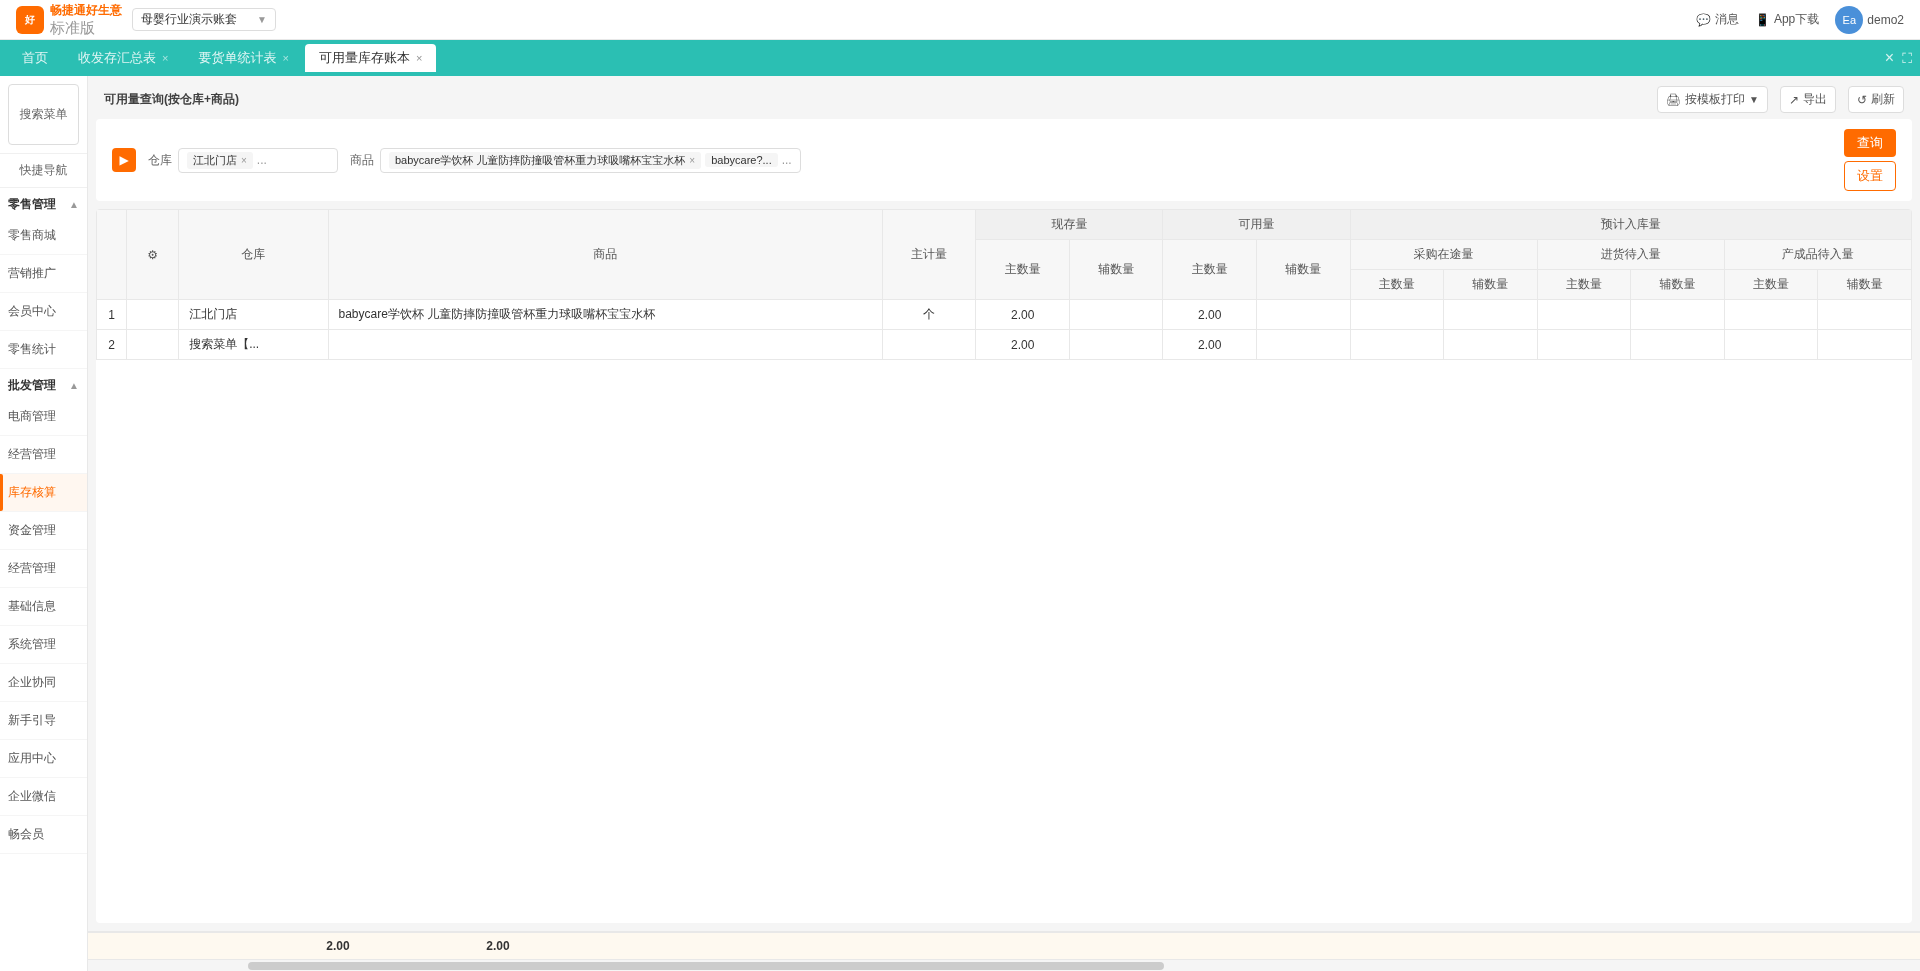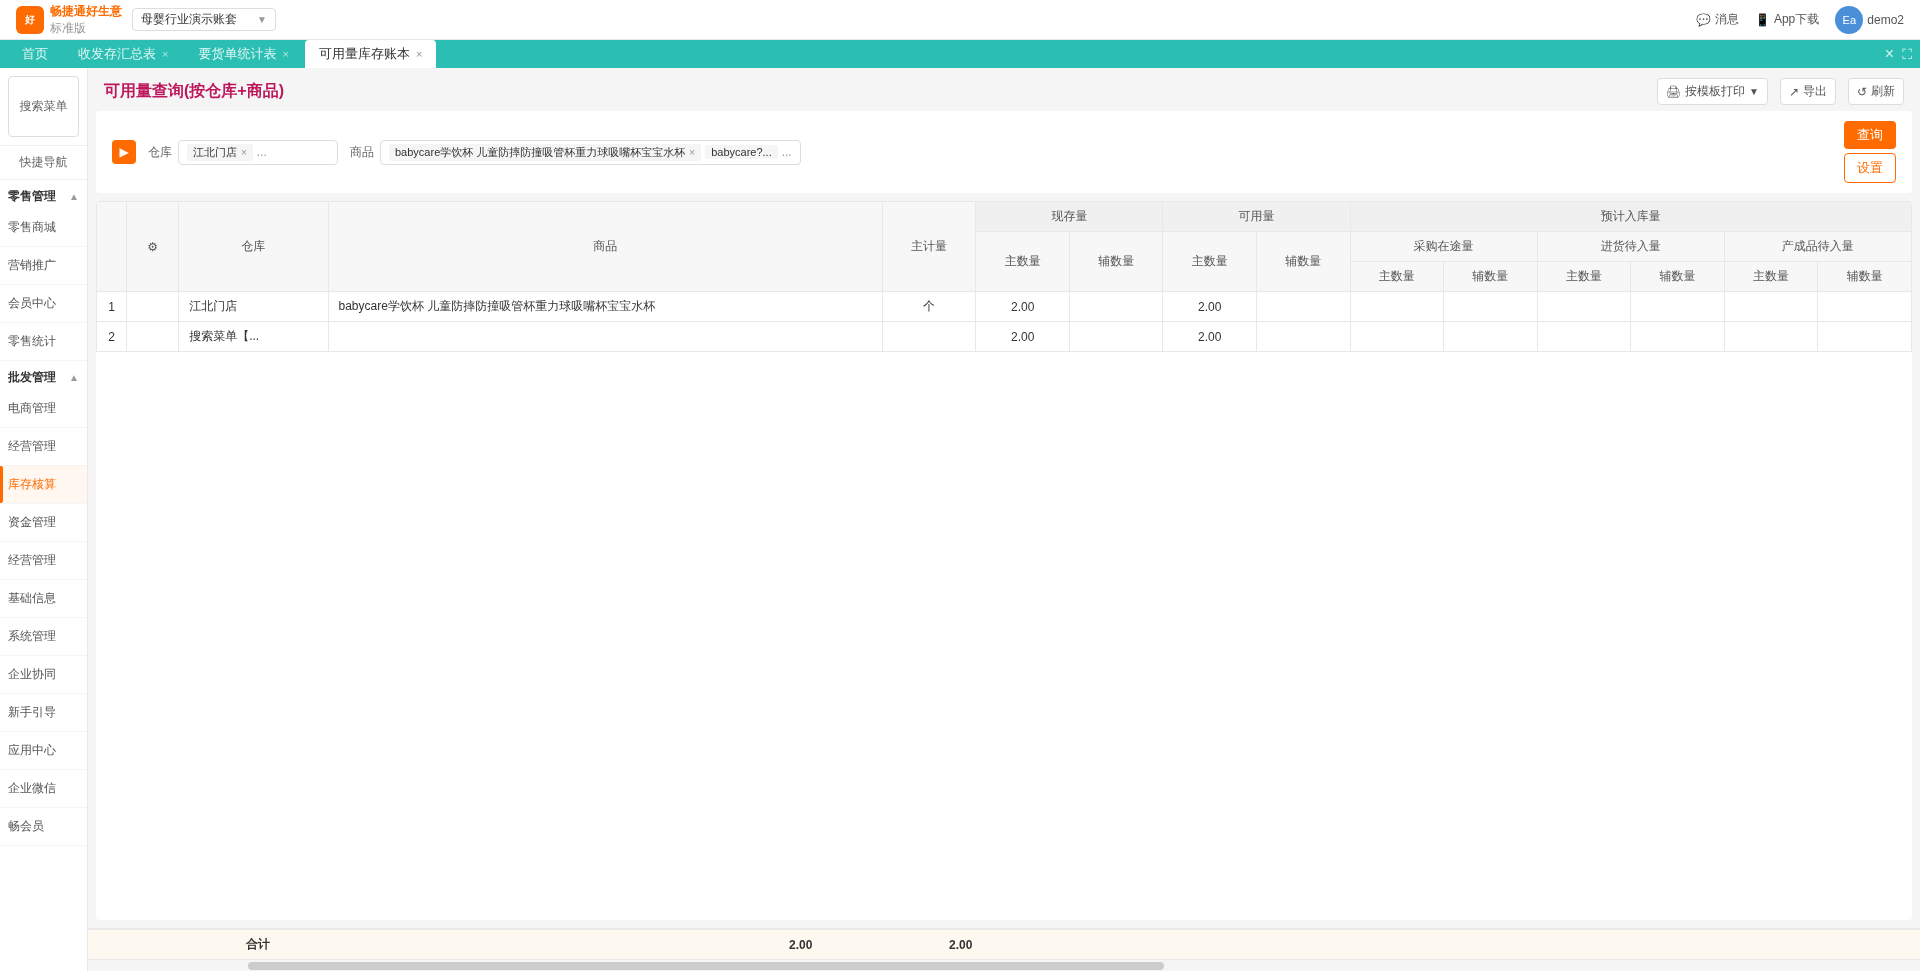--- a/index.html
+++ b/index.html
@@ -8,29 +8,29 @@
     
     .top-header {
       display: flex; align-items: center; justify-content: space-between;
       background: #fff; height: 40px; padding: 0 16px;
       border-bottom: 1px solid #e8e8e8;
     }
     .top-header-left { display: flex; align-items: center; gap: 10px; }
     .logo-area { display: flex; align-items: center; gap: 6px; }
     .logo-icon { width: 28px; height: 28px; background: #ff6b00; border-radius: 6px; display: flex; align-items: center; justify-content: center; color: white; font-size: 10px; font-weight: bold; }
     .logo-text { font-size: 12px; color: #ff6b00; font-weight: bold; }
-    .logo-sub { font-size: 12px; color: #999; }
+    .logo-sub { font-size: 15px; color: #999; }
     .industry-selector { display: flex; align-items: center; gap: 20px; background: #fff; border: 1px solid #ddd; border-radius: 4px; padding: 2px 8px; font-size: 12px; color: #333; cursor: pointer; min-width: 140px; }
     .top-header-right { display: flex; align-items: center; gap: 16px; font-size: 12px; color: #555; }
     .header-action { display: flex; align-items: center; gap: 4px; cursor: pointer; }
     .avatar { width: 28px; height: 28px; border-radius: 50%; background: #4a90d9; display: flex; align-items: center; justify-content: center; color: white; font-size: 11px; overflow: hidden; }
 
     
     .tab-nav {
-      background: #2bbfb3; display: flex; align-items: center; height: 28px; padding: 0 8px;
+      background: #2bbfb3; display: flex; align-items: center; height: 36px; padding: 0 8px;
     }
     .tab-item {
       display: flex; align-items: center; gap: 6px; padding: 0 14px; height: 28px;
       background: transparent; color: rgba(255,255,255,0.85); font-size: 13px; cursor: pointer;
       border-radius: 4px 4px 0 0; margin-right: 2px; position: relative;
     }
     .tab-item.active { background: #fff; color: #333; border-radius: 4px 4px 0 0; }
     .tab-item .tab-close { font-size: 11px; opacity: 0.7; cursor: pointer; }
     .tab-item.active .tab-close { color: #666; }
     .tab-nav-actions { margin-left: auto; display: flex; align-items: center; gap: 8px; }
@@ -65,21 +65,21 @@
     }
     .sidebar-section .arrow { font-size: 10px; color: #999; }
 
     
     .content-area { flex: 1; display: flex; flex-direction: column; overflow: hidden; background: #f5f5f5; }
 
     
     .page-header {
       background: #f5f5f5; padding: 10px 16px 6px; display: flex; align-items: center; justify-content: space-between;
     }
-    .page-title { font-size: 16px; font-weight: bold; color: #be185d; }
+    .page-title { font-size: 12px; font-weight: bold; color: #404040; }
     .page-actions { display: flex; align-items: center; gap: 12px; }
     .page-action-btn {
       display: flex; align-items: center; gap: 4px; font-size: 12px; color: #555; cursor: pointer;
       padding: 4px 8px; border: 1px solid #ddd; border-radius: 4px; background: #fff;
     }
 
     
     .filter-area {
       background: #fff; margin: 0 0 0 0; padding: 10px 16px;
       border-radius: 4px; display: flex; align-items: center; gap: 12px;
@@ -377,21 +377,20 @@
         </tbody>
       </table>
     </div>
 
     <div class="table-footer">
 
       <div style="display: flex; width: 100%; align-items: center; font-size:12px; font-weight: bold;">
         <div style="width: 30px; min-width:30px;"></div>
         <div style="width: 30px; min-width:30px;"></div>
         <div style="min-width: 80px;"></div>
-        <div style="flex:1; padding-left: 8px;">合计</div>
         <div style="min-width: 60px;"></div>
         <div style="min-width: 80px; text-align:center;">2.00</div>
         <div style="min-width: 80px;"></div>
         <div style="min-width: 80px; text-align:center;">2.00</div>
         <div style="flex:2;"></div>
       </div>
     </div>
 
     <div class="scrollbar-area">
       <div style="width: 50%; height: 8px; background: #ccc; border-radius: 4px; margin: 2px auto 2px 160px;"></div>

